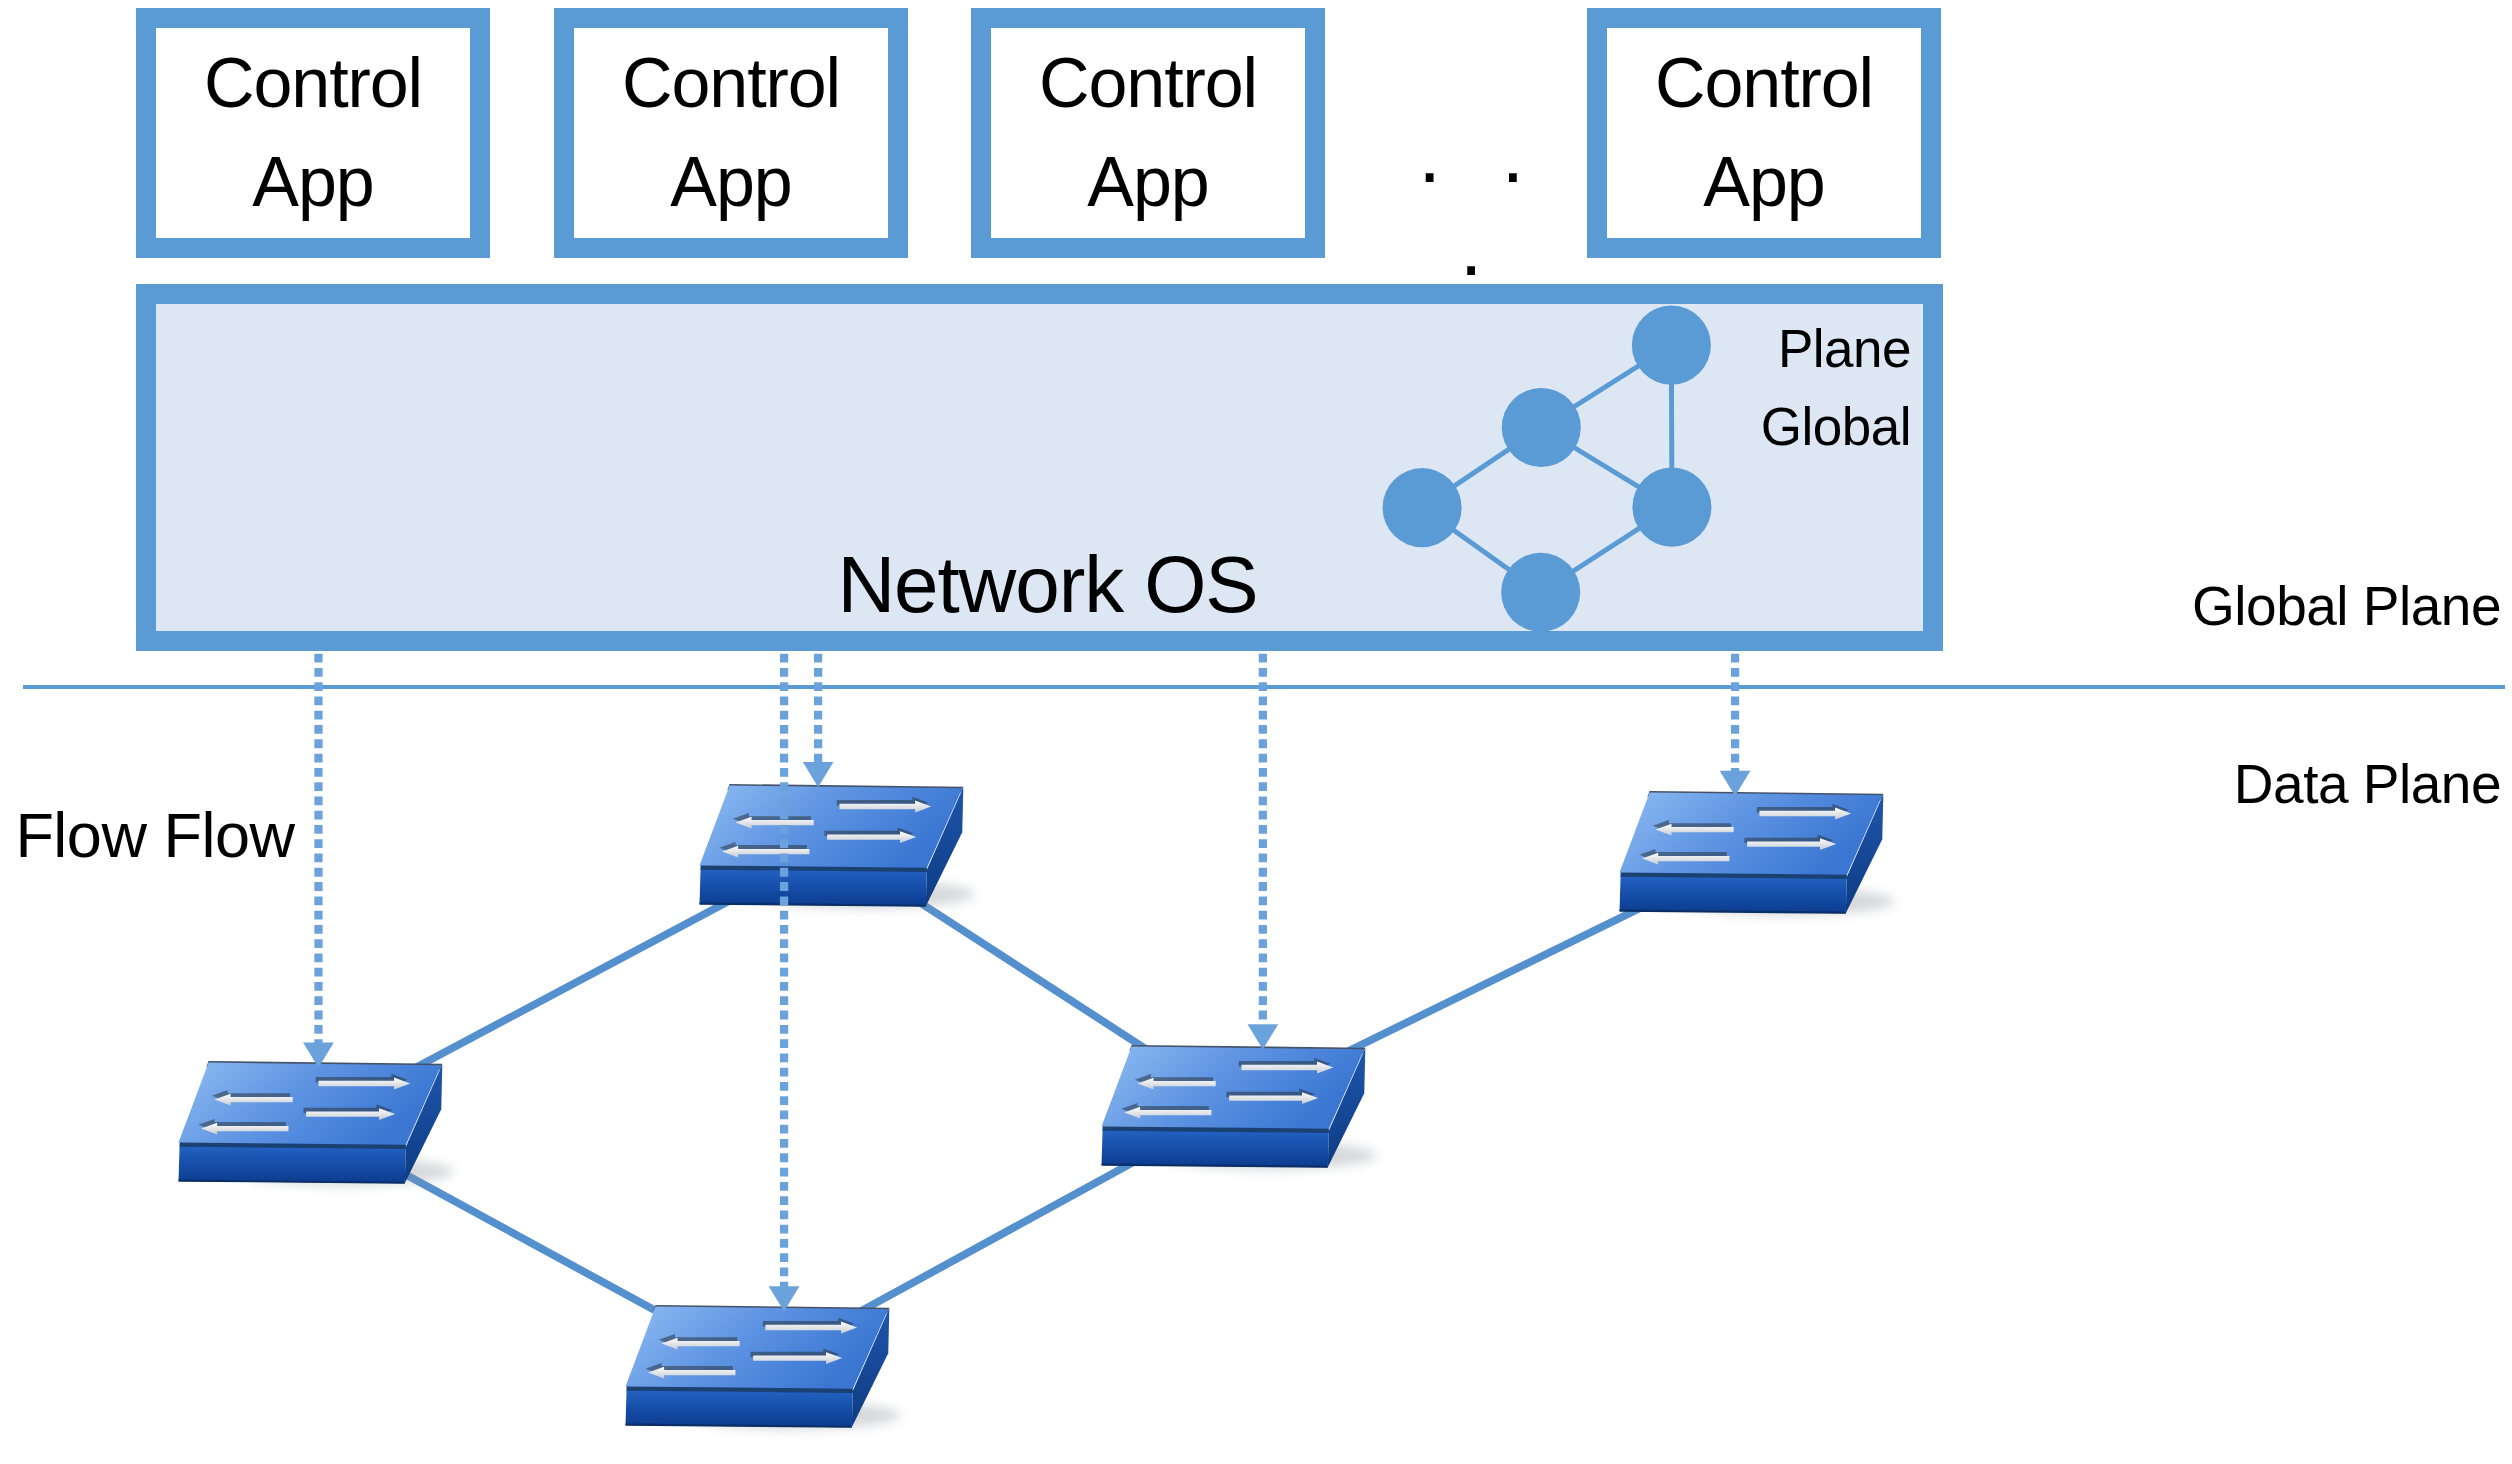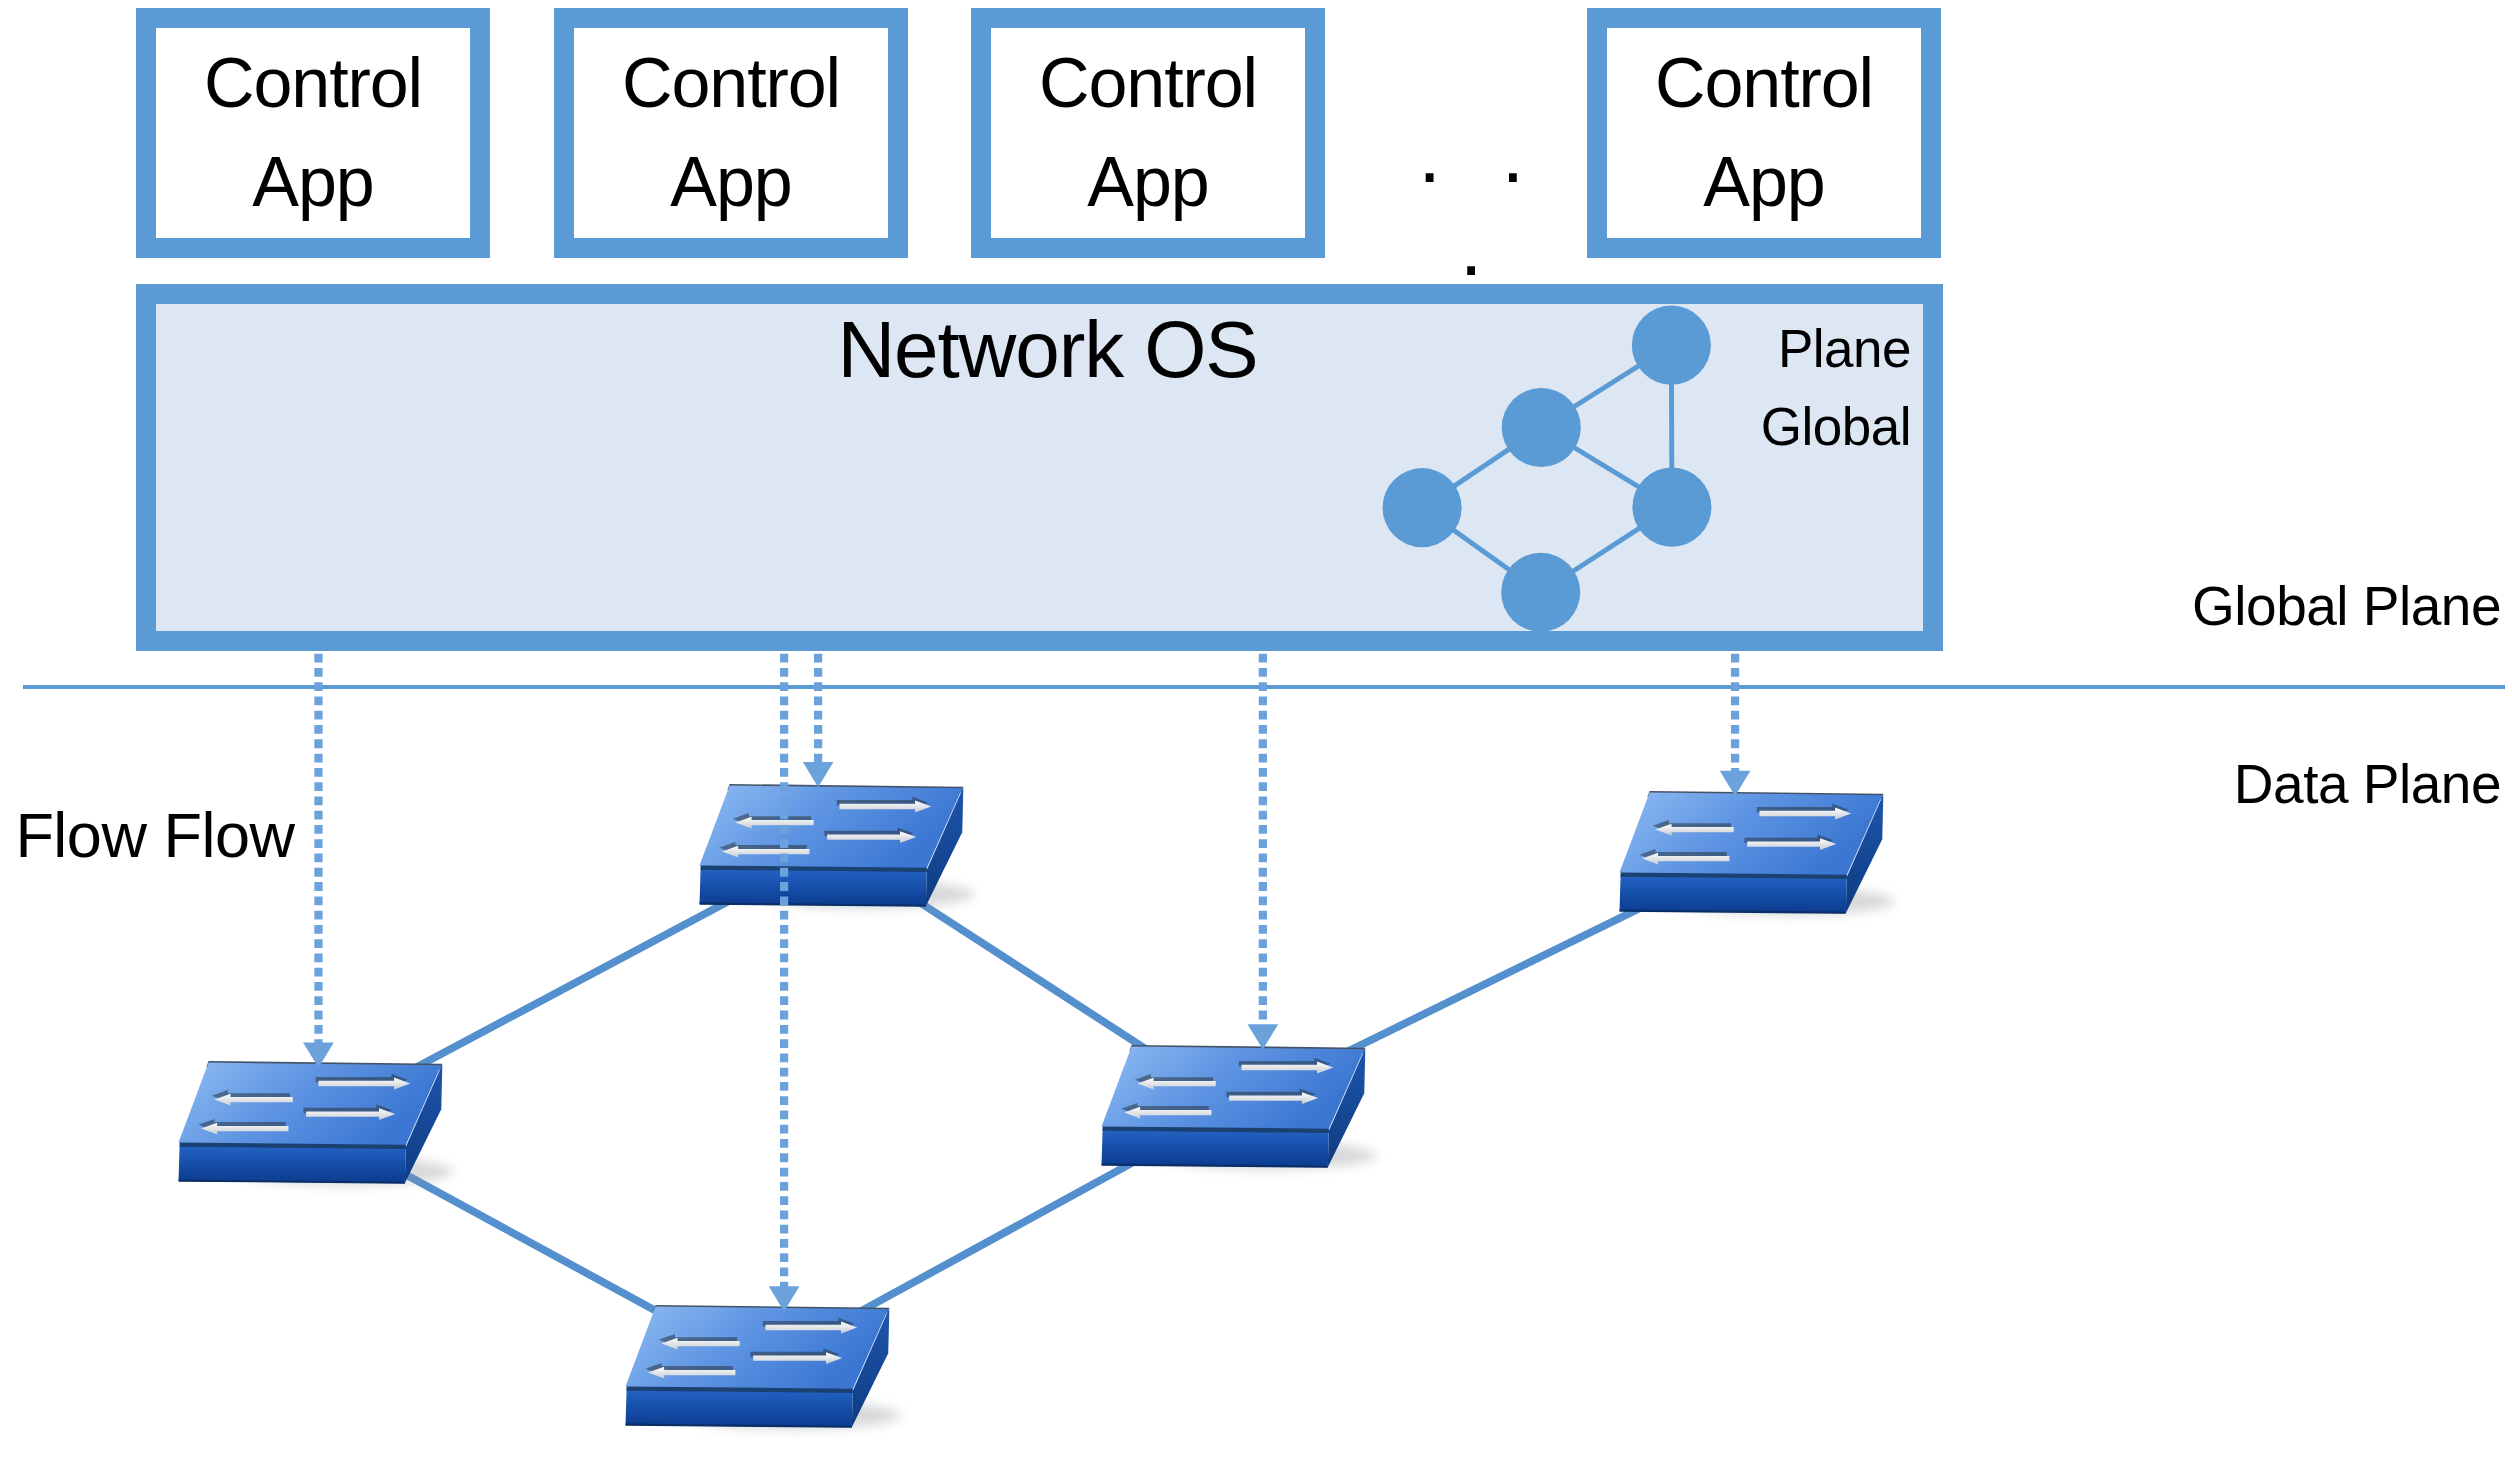--- a/index.html
+++ b/index.html
@@ -30,21 +30,21 @@
 
   .ellipsis{
     position:absolute;z-index:1;left:1397px;top:125px;width:165px;
     text-align:center;font-size:82px;letter-spacing:16.5px;line-height:93px;
   }
 
   
   .os-box{
     position:absolute;z-index:1;box-sizing:border-box;
     border:20px solid #5B9BD5;background:#DCE7F3;
-    display:flex;align-items:flex-start;justify-content:center;padding-left:16px;
+    display:flex;align-items:flex-end;justify-content:center;padding-left:16px;
   }
   .os-label{font-size:80px;letter-spacing:-1.1px;}
 
   .gnm-label{
     position:absolute;z-index:3;right:601px;top:310px;text-align:right;
     font-size:53px;line-height:78px;letter-spacing:-0.5px;
   }
 
   .divider{position:absolute;z-index:1;left:23px;width:2482px;height:4.4px;background:#5B9BD5;}
 

